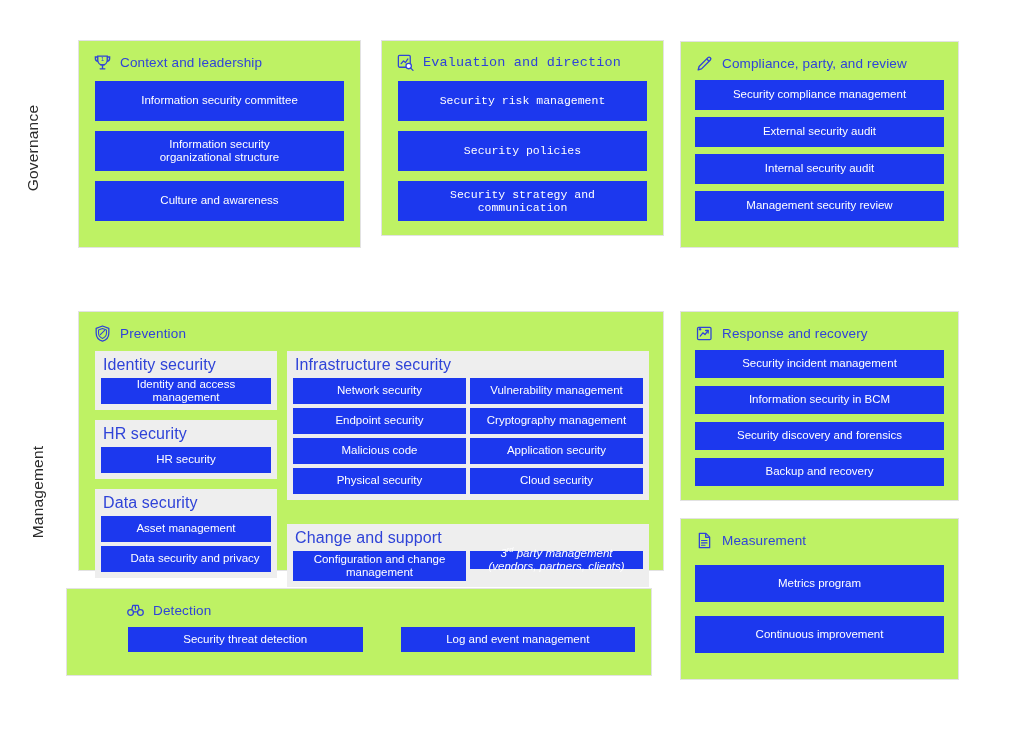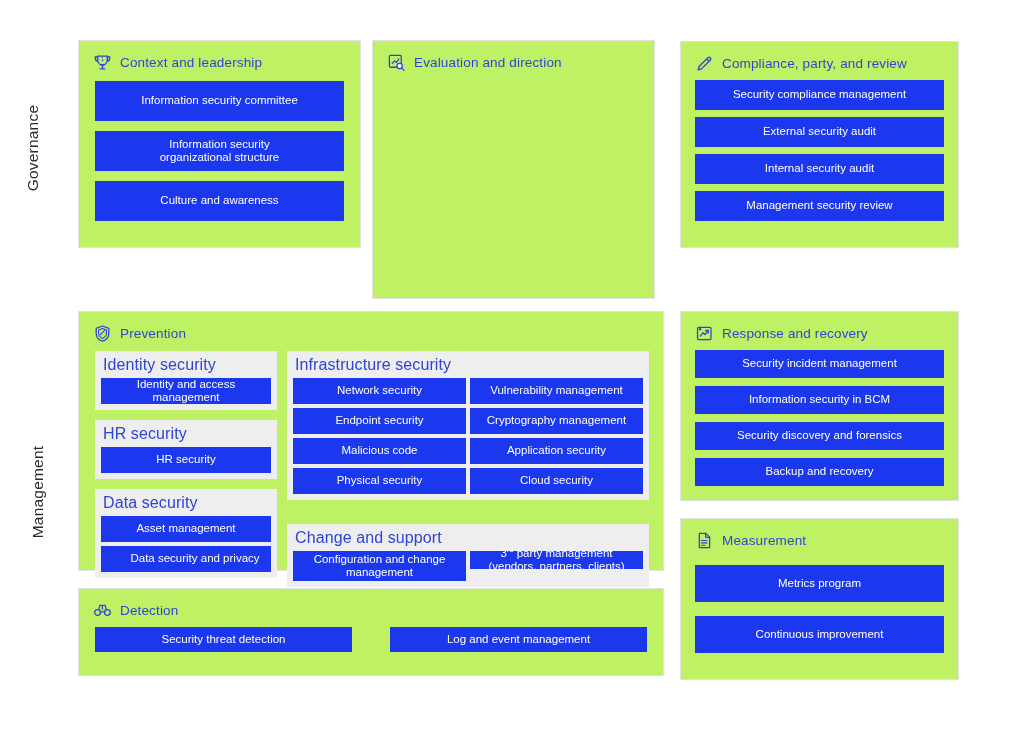--- a/index.html
+++ b/index.html
@@ -74,24 +74,24 @@
     font-size: 16px;
     color: #2f43d8;
     padding: 1px 0 4px 2px;
     letter-spacing: .1px;
   }
   .stack { display: flex; flex-direction: column; gap: 4px; }
   .grid2 { display: grid; grid-template-columns: 1fr 1fr; gap: 4px; }
 
   
   #panel-context      { left: 78px;  top: 40px;  width: 283px; height: 208px; }
-  #panel-evaluation   { left: 372px; top: 40px;  width: 283px; height: 259px; }
+  #panel-evaluation   { left: 381px; top: 40px;  width: 283px; height: 196px; font-family: Liberation Mono, monospace; }
   #panel-compliance   { left: 680px; top: 41px;  width: 279px; height: 207px; }
   #panel-prevention   { left: 78px;  top: 311px; width: 586px; height: 260px; }
-  #panel-detection    { left: 78px;  top: 588px; width: 586px; height: 88px; }
+  #panel-detection    { left: 66px;  top: 588px; width: 586px; height: 88px; padding-left: 45px; }
   #panel-response     { left: 680px; top: 311px; width: 279px; height: 190px; }
   #panel-measurement  { left: 680px; top: 518px; width: 279px; height: 162px; }
 
   .col-body { padding: 10px 16px 0 16px; }
   .col-body.tight { padding: 8px 14px 0 14px; }
 </style>
 </head>
 <body>
 
 <div class="band-label" id="band-governance">Governance</div>
@@ -123,20 +123,28 @@
   <div class="panel-head">
     <span class="ico">
       <svg viewBox="0 0 24 24" width="19" height="19" fill="none" stroke="#2f43d8" stroke-width="1.6">
         <rect x="3" y="3" width="15" height="15" rx="1.5"></rect>
         <path d="M6.5 13.5l3-3.5 2.5 2 3-4.5" stroke-linecap="round" stroke-linejoin="round"></path>
         <circle cx="16" cy="16.5" r="3.4" fill="#ffffff"></circle>
         <path d="M18.6 19.1L21.5 22" stroke-linecap="round"></path>
       </svg>
     </span>
     <span class="panel-title">Evaluation and direction</span>
+  </div>
+  <div class="col-body">
+    <div class="stack" style="gap:10px;">
+      <div class="bbox" style="height:40px;">Security risk management</div>
+      <div class="bbox" style="height:40px;">Security policies</div>
+      <div class="bbox" style="height:40px; white-space:pre-line;">Security strategy and
+communication</div>
+    </div>
   </div>
 </div>
 
 <div class="panel" id="panel-compliance">
   <div class="panel-head">
     <span class="ico">
       <svg viewBox="0 0 24 24" width="19" height="19" fill="none" stroke="#2f43d8" stroke-width="1.7" stroke-linejoin="round">
         <path d="M4 20l1.2-4.2L16.4 4.6a2 2 0 0 1 2.8 0l.2.2a2 2 0 0 1 0 2.8L8.2 18.8 4 20z"></path>
         <path d="M14.8 6.2l3 3"></path>
       </svg>
@@ -206,21 +214,21 @@
           <div class="bbox" style="height:26px;">Physical security</div>
           <div class="bbox" style="height:26px;">Cloud security</div>
         </div>
       </div>
 
       <div class="subgroup">
         <div class="subgroup-title">Change and support</div>
         <div class="grid2">
           <div class="bbox" style="height:30px; white-space:pre-line;">Configuration and change
 management</div>
-          <div class="bbox" style="height:18px;">
+          <div class="bbox" style="height:18px;font-style:italic;">
             <span style="white-space:pre-line;">3<sup>rd</sup> party management
 (vendors, partners, clients)</span>
           </div>
         </div>
       </div>
     </div>
   </div>
 </div>
 
 <div class="panel" id="panel-detection">

